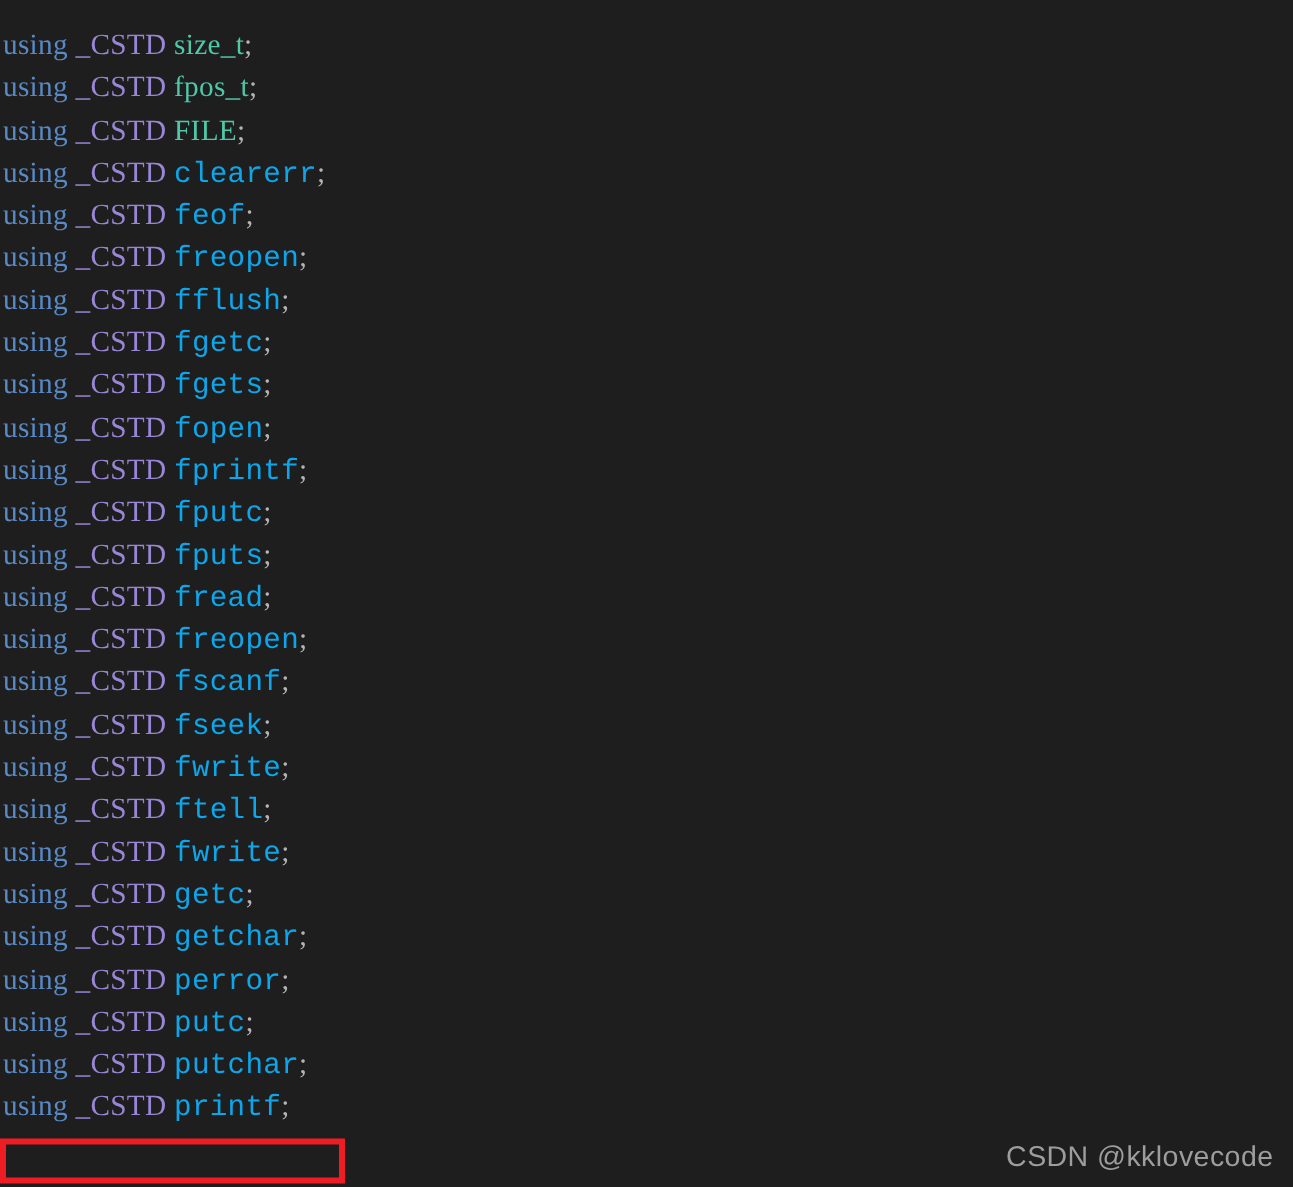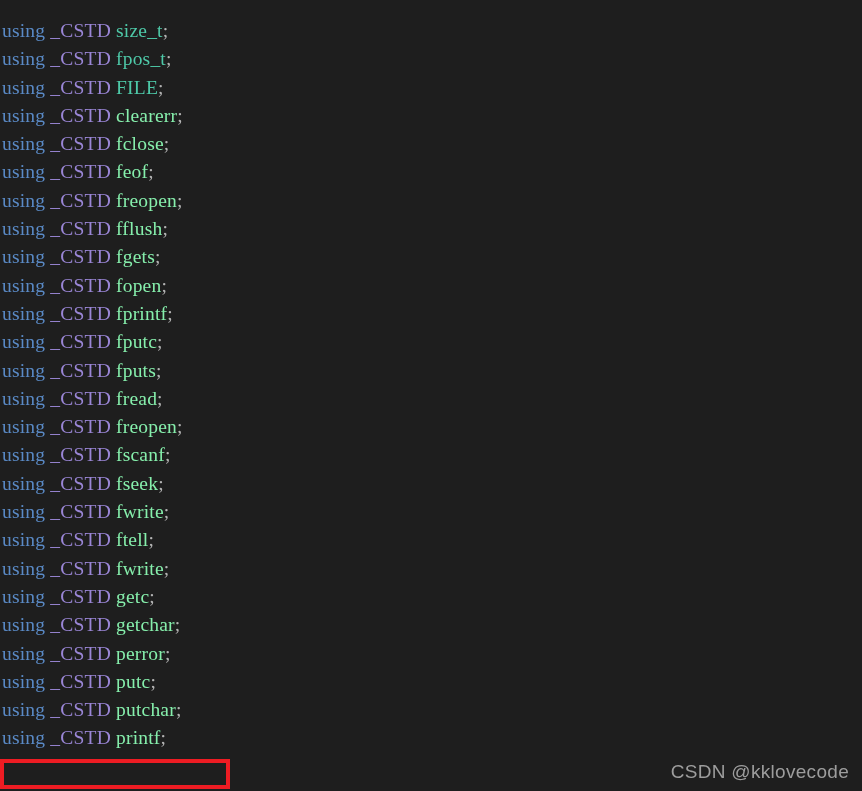--- a/index.html
+++ b/index.html
@@ -31,21 +31,21 @@
     line-height: 28.3px;
     font-size: 19.5px;
     white-space: pre;
     padding-left: 2px;
     letter-spacing: 0.2px;
   }
 
   .tok-keyword { color: #5a8ac6; }
   .tok-macro   { color: #9a86d6; }
   .tok-type    { color: #4ec9a8; }
-  .tok-func    { color: #86efac; }
+  .tok-func    { color: #0ea5e9; font-family: Liberation Mono, monospace; }
   .tok-punct   { color: #b4b4b4; }
 
   
   #annotation-box {
     position: absolute;
     left: 0px;
     top: 759px;
     width: 230px;
     height: 30px;
     border: 4px solid #ee1c23;
@@ -65,24 +65,24 @@
   }
 </style>
 </head>
 <body>
 
 <div id="code-surface">
     <div class="code-line"><span class="tok-keyword">using</span> <span class="tok-macro">_CSTD</span> <span class="tok-type">size_t</span><span class="tok-punct">;</span></div>
     <div class="code-line"><span class="tok-keyword">using</span> <span class="tok-macro">_CSTD</span> <span class="tok-type">fpos_t</span><span class="tok-punct">;</span></div>
     <div class="code-line"><span class="tok-keyword">using</span> <span class="tok-macro">_CSTD</span> <span class="tok-type">FILE</span><span class="tok-punct">;</span></div>
     <div class="code-line"><span class="tok-keyword">using</span> <span class="tok-macro">_CSTD</span> <span class="tok-func">clearerr</span><span class="tok-punct">;</span></div>
-    <div class="code-line"><span class="tok-keyword">using</span> <span class="tok-macro">_CSTD</span> <span class="tok-func">fclose</span><span class="tok-punct">;</span></div>
     <div class="code-line"><span class="tok-keyword">using</span> <span class="tok-macro">_CSTD</span> <span class="tok-func">feof</span><span class="tok-punct">;</span></div>
     <div class="code-line"><span class="tok-keyword">using</span> <span class="tok-macro">_CSTD</span> <span class="tok-func">freopen</span><span class="tok-punct">;</span></div>
     <div class="code-line"><span class="tok-keyword">using</span> <span class="tok-macro">_CSTD</span> <span class="tok-func">fflush</span><span class="tok-punct">;</span></div>
+    <div class="code-line"><span class="tok-keyword">using</span> <span class="tok-macro">_CSTD</span> <span class="tok-func">fgetc</span><span class="tok-punct">;</span></div>
     <div class="code-line"><span class="tok-keyword">using</span> <span class="tok-macro">_CSTD</span> <span class="tok-func">fgets</span><span class="tok-punct">;</span></div>
     <div class="code-line"><span class="tok-keyword">using</span> <span class="tok-macro">_CSTD</span> <span class="tok-func">fopen</span><span class="tok-punct">;</span></div>
     <div class="code-line"><span class="tok-keyword">using</span> <span class="tok-macro">_CSTD</span> <span class="tok-func">fprintf</span><span class="tok-punct">;</span></div>
     <div class="code-line"><span class="tok-keyword">using</span> <span class="tok-macro">_CSTD</span> <span class="tok-func">fputc</span><span class="tok-punct">;</span></div>
     <div class="code-line"><span class="tok-keyword">using</span> <span class="tok-macro">_CSTD</span> <span class="tok-func">fputs</span><span class="tok-punct">;</span></div>
     <div class="code-line"><span class="tok-keyword">using</span> <span class="tok-macro">_CSTD</span> <span class="tok-func">fread</span><span class="tok-punct">;</span></div>
     <div class="code-line"><span class="tok-keyword">using</span> <span class="tok-macro">_CSTD</span> <span class="tok-func">freopen</span><span class="tok-punct">;</span></div>
     <div class="code-line"><span class="tok-keyword">using</span> <span class="tok-macro">_CSTD</span> <span class="tok-func">fscanf</span><span class="tok-punct">;</span></div>
     <div class="code-line"><span class="tok-keyword">using</span> <span class="tok-macro">_CSTD</span> <span class="tok-func">fseek</span><span class="tok-punct">;</span></div>
     <div class="code-line"><span class="tok-keyword">using</span> <span class="tok-macro">_CSTD</span> <span class="tok-func">fwrite</span><span class="tok-punct">;</span></div>

